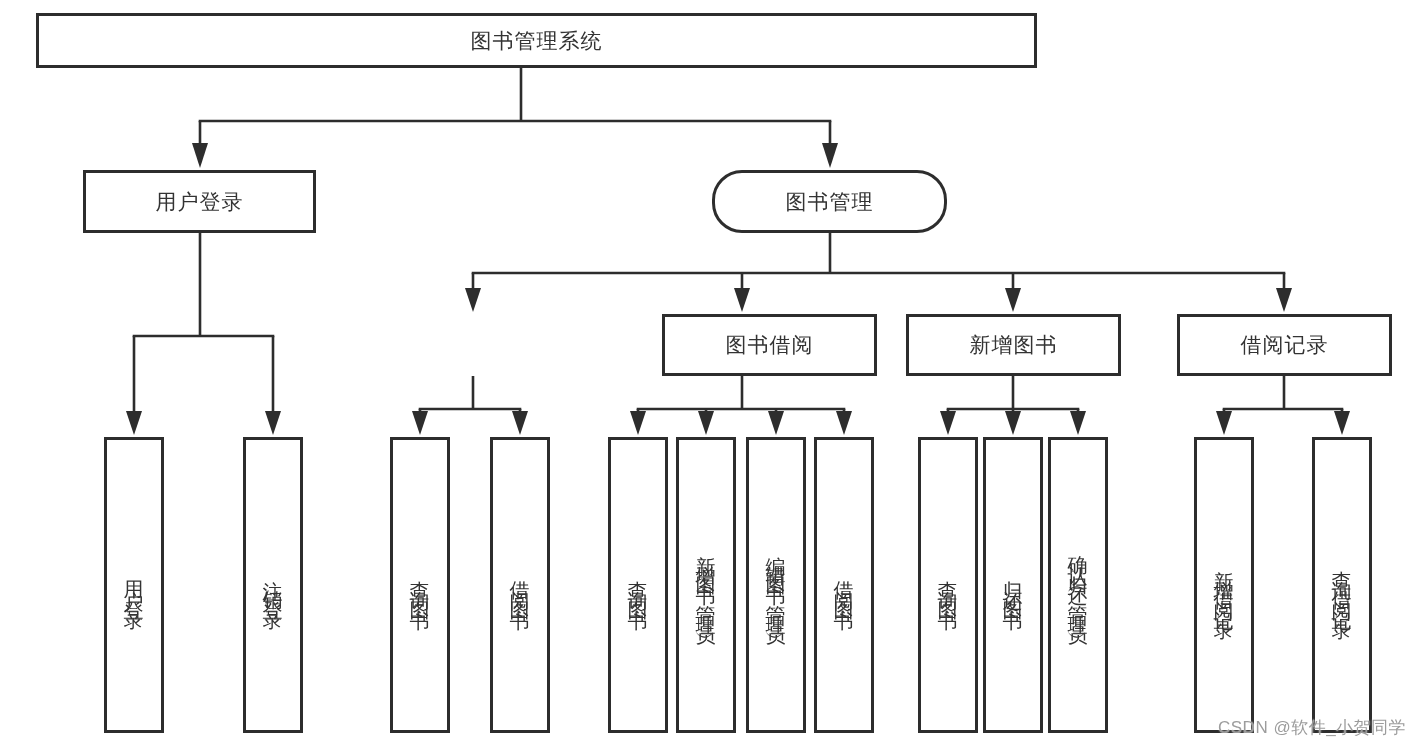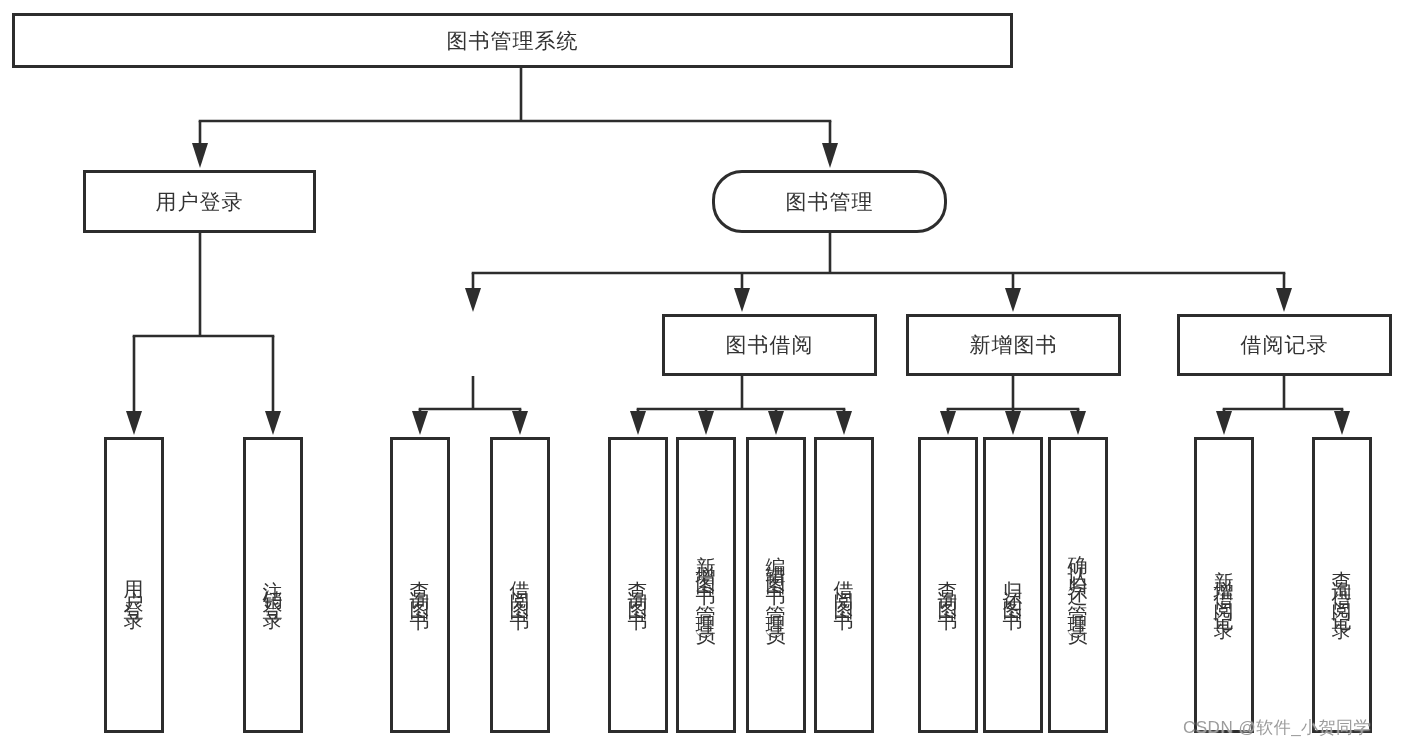--- a/index.html
+++ b/index.html
@@ -50,21 +50,21 @@
   }
   .leaf .vtext {
     writing-mode: vertical-rl;
     text-orientation: mixed;
     letter-spacing: 10px;
     line-height: 1;
   }
   .watermark {
     position: absolute;
     top: 716px;
-    left: 1183px;
+    left: 1218px;
     font-size: 17px;
     color: #9c9c9c;
     letter-spacing: 0.5px;
     white-space: nowrap;
     text-shadow: 0 0 2px #ffffff;
   }
 </style>
 </head>
 <body>
 
@@ -136,21 +136,21 @@
 
       <polygon points="940,411 956,411 948,435"></polygon>
       <polygon points="1005,411 1021,411 1013,435"></polygon>
       <polygon points="1070,411 1086,411 1078,435"></polygon>
 
       <polygon points="1216,411 1232,411 1224,435"></polygon>
       <polygon points="1334,411 1350,411 1342,435"></polygon>
     </g>
   </svg>
 
-  <div class="node" style="left:12px; top:13px; width:1001px; height:55px;">图书管理系统</div>
+  <div class="node" style="left:36px; top:13px; width:1001px; height:55px;">图书管理系统</div>
 
   <div class="node" style="left:83px; top:170px; width:233px; height:63px;">用户登录</div>
   <div class="node" style="left:712px; top:170px; width:235px; height:63px;border-radius:30px;">图书管理</div>
 
   <div class="node" style="left:662px; top:314px; width:215px; height:62px;">图书借阅</div>
   <div class="node" style="left:906px; top:314px; width:215px; height:62px;">新增图书</div>
   <div class="node" style="left:1177px; top:314px; width:215px; height:62px;text-align:center;">借阅记录</div>
 
   <div class="leaf" style="left:104px;">
     <span class="vtext">用户登录</span>

